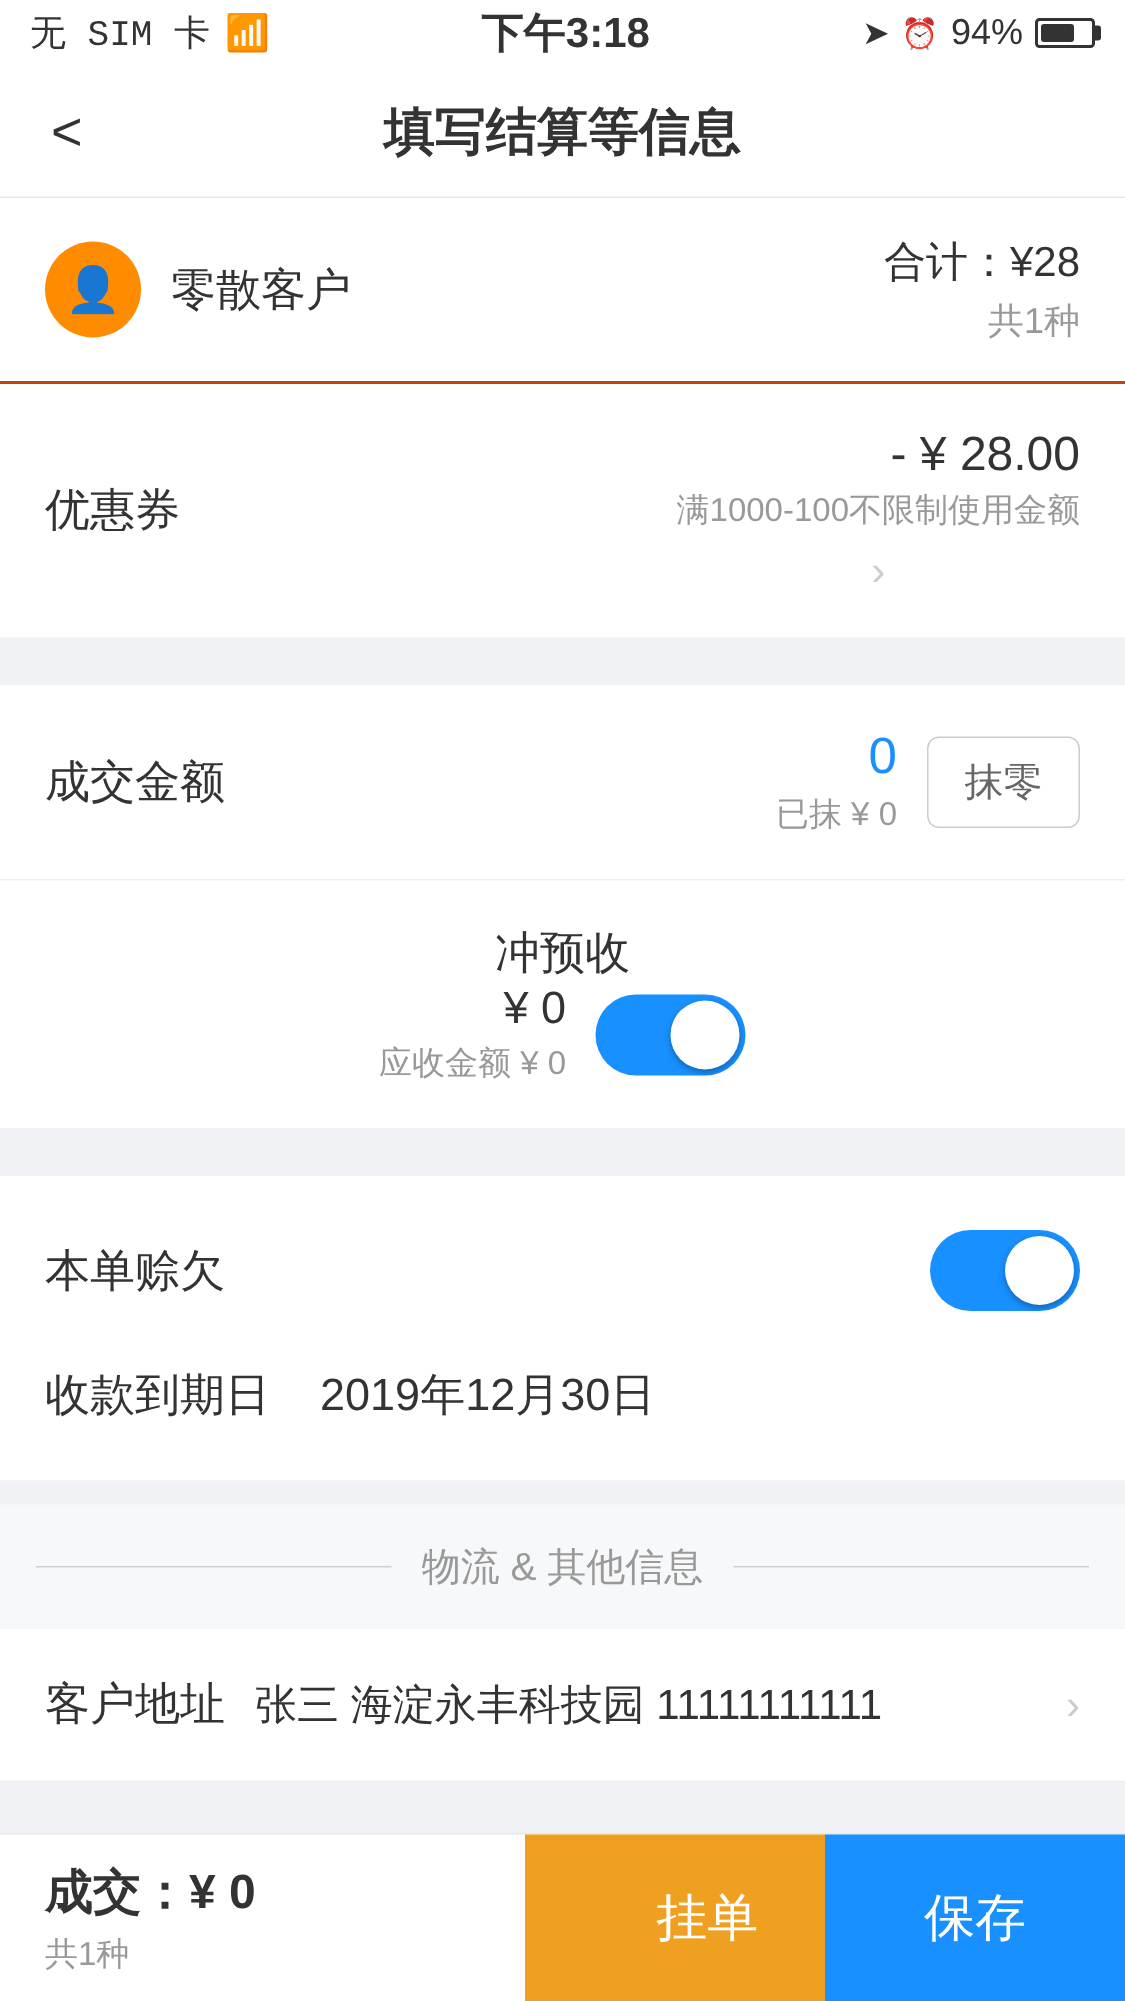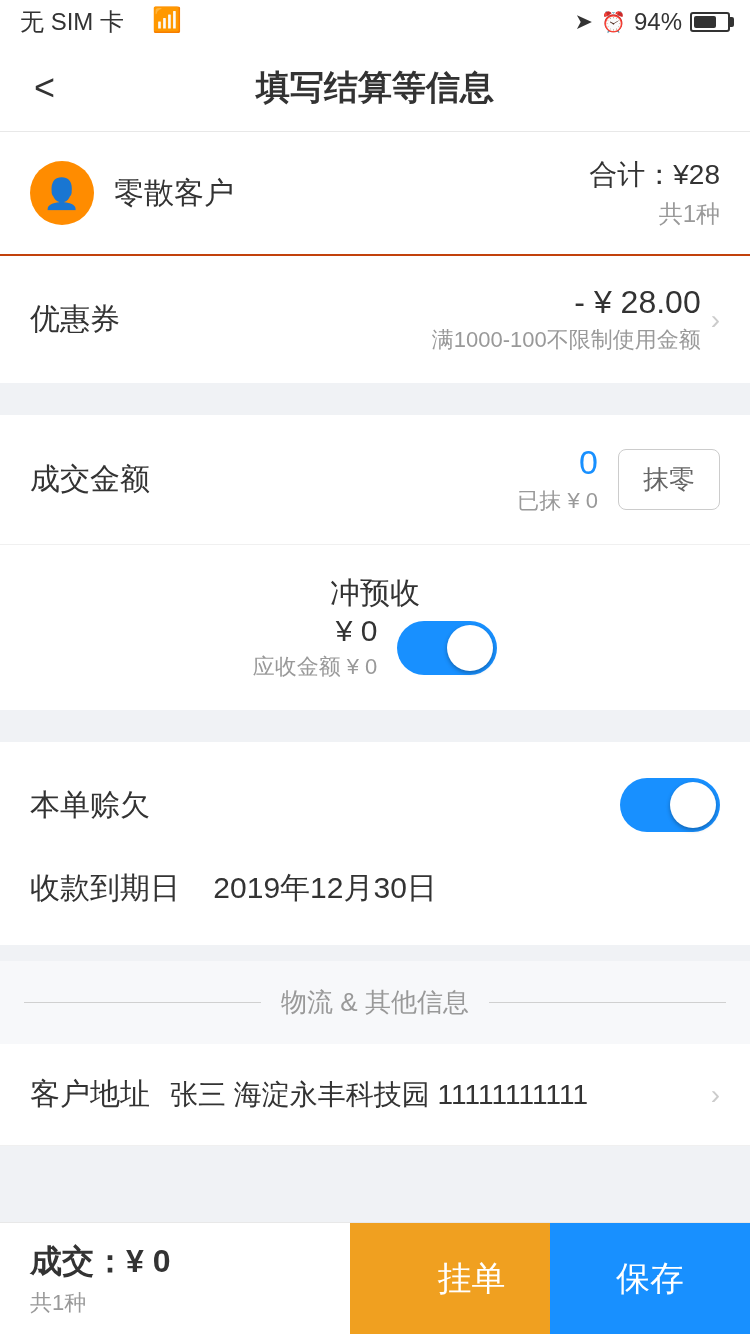--- a/index.html
+++ b/index.html
@@ -18,21 +18,21 @@
     .status-bar {
       background: #fff;
       height: 44px;
       display: flex;
       align-items: center;
       justify-content: space-between;
       padding: 0 20px;
       font-size: 24px;
       font-weight: 500;
     }
-    .status-left { display: flex; align-items: flex-start; gap: 28px; }
+    .status-left { display: flex; align-items: flex-end; gap: 10px; font-family: Liberation Mono, monospace; }
     .status-center { font-size: 28px; font-weight: 600; }
     .status-right { display: flex; align-items: center; gap: 8px; font-size: 24px; }
     .battery-icon {
       width: 40px; height: 20px; border: 2px solid #333; border-radius: 3px; position: relative; display: inline-flex; align-items: center; padding: 2px;
     }
     .battery-icon::after {
       content: ''; position: absolute; right: -6px; top: 50%; transform: translateY(-50%); width: 4px; height: 10px; background: #333; border-radius: 0 2px 2px 0;
     }
     .battery-fill { height: 100%; width: 69%; background: #333; border-radius: 2px; }
 
@@ -90,21 +90,21 @@
 
     
     .coupon-row {
       display: flex;
       align-items: center;
       justify-content: space-between;
       padding: 28px 30px;
       border-top: 2px solid #c2410c;
     }
     .coupon-label { font-size: 30px; color: #333; }
-    .coupon-right { display: flex; align-items: center; gap: 10px; }
+    .coupon-right { display: flex; align-items: center; gap: 10px; flex-direction: column; }
     .coupon-info { text-align: right; }
     .coupon-discount { font-size: 32px; color: #333; font-weight: 500; }
     .coupon-desc { font-size: 22px; color: #999; margin-top: 4px; }
     .chevron-icon { color: #ccc; font-size: 28px; }
 
     
     .divider-section { background: #f0f2f5; height: 16px; }
 
     
     .form-section {
@@ -241,20 +241,21 @@
     }
   </style>
 </head>
 <body>
 
 <div class="status-bar">
   <div class="status-left">
     <span>无 SIM 卡</span>
     <span>📶</span>
   </div>
+  <div class="status-center">下午3:18</div>
   <div class="status-right">
     <span style="font-size:22px;">➤</span>
     <span style="font-size:20px;">⏰</span>
     <span>94%</span>
     <div class="battery-icon">
       <div class="battery-fill"></div>
     </div>
   </div>
 </div>
 

